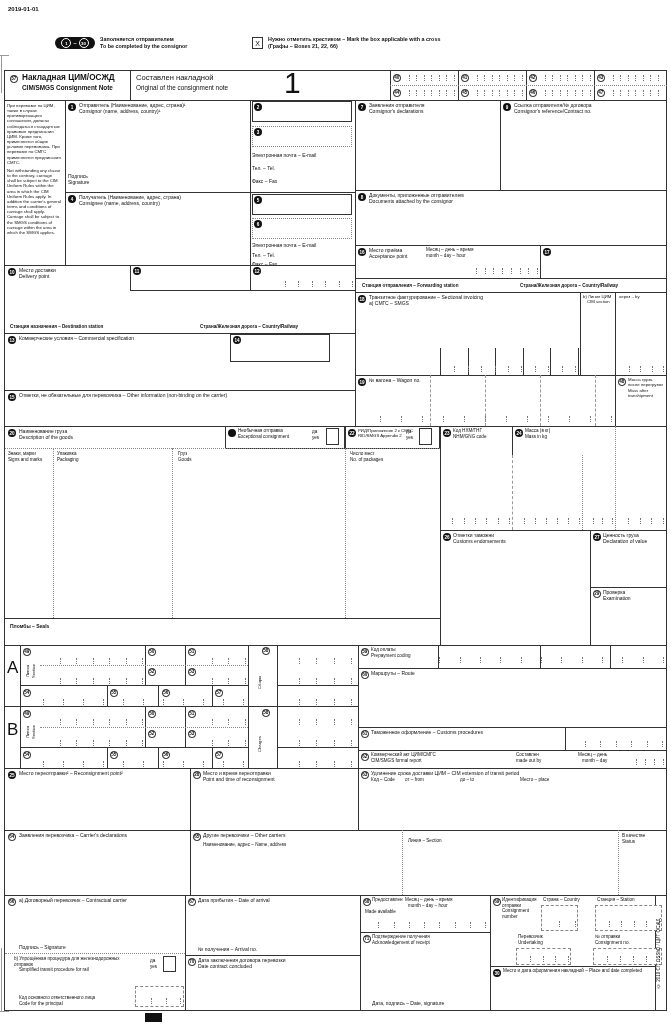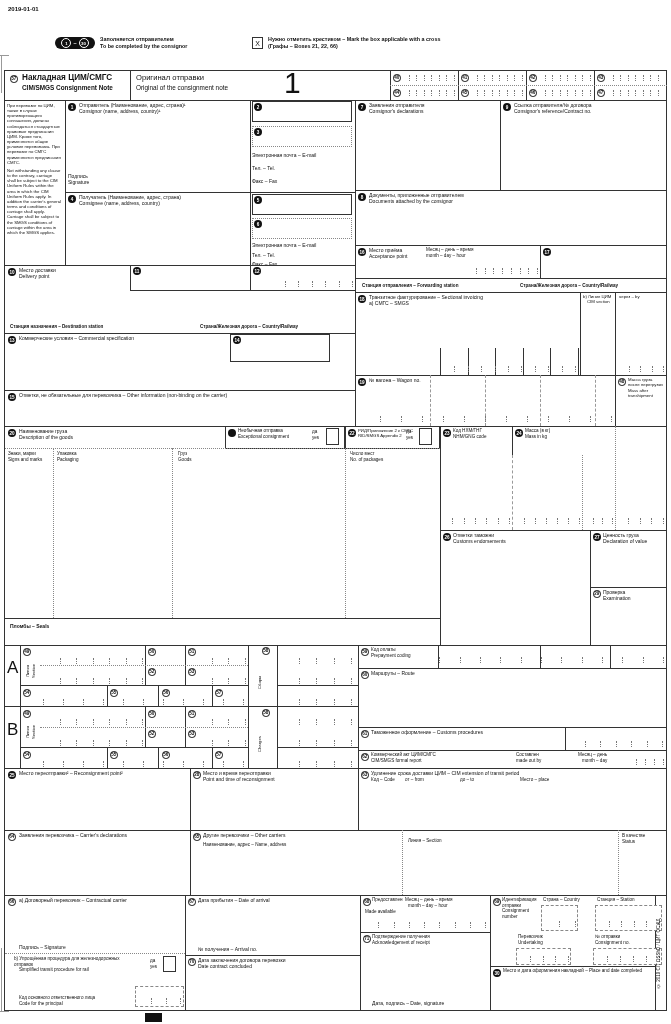--- a/index.html
+++ b/index.html
@@ -52,24 +52,24 @@
   <div class="t t55 bold" style="left:100px;top:43px;width:150px;">To be completed by the consignor</div>
   <div class="cb" style="left:252px;top:37px;width:11px;height:12px;display:flex;align-items:center;justify-content:center;font-size:7px;">
       <span>X</span>
     </div>
   <div class="t t55 bold" style="left:268px;top:36px;width:210px;">Нужно отметить крестиком – Mark the box applicable with a cross</div>
   <div class="t t55 bold" style="left:268px;top:43px;width:160px;">(Графы – Boxes  21, 22, 66)</div>
 
   <div class="b" style="left:4px;top:70px;width:663px;height:941px;border-width:1px;"></div>
 
   <div class="co" style="left:10px;top:75px;">37</div>
-  <div class="t bold" style="left:22px;top:73px;font-size:8.2px;">Накладная ЦИМ/СМГС</div>
+  <div class="t bold" style="left:22px;top:73px;font-size:8.2px;">Накладная ЦИМ/ОСЖД</div>
   <div class="t bold" style="left:22px;top:84px;font-size:6.4px;">CIM/SMGS Consignment Note</div>
   <div class="vl" style="left:130px;top:70px;height:30px;"></div>
-  <div class="t" style="left:136px;top:73px;font-size:7.6px;">Оригинал отправки</div>
+  <div class="t" style="left:136px;top:73px;font-size:7.6px;">Составлен накладной</div>
   <div class="t" style="left:136px;top:84px;font-size:6.4px;">Original of the consignment note</div>
   <div class="big1" style="left:284px;top:66px;">1</div>
   <div class="hl" style="left:5px;top:100px;width:662px;"></div>
 
   <div class="vl" style="left:390px;top:70px;height:30px;"></div>
   <div class="vl" style="left:458px;top:70px;height:30px;"></div>
   <div class="vl" style="left:526px;top:70px;height:30px;"></div>
   <div class="vl" style="left:594px;top:70px;height:30px;"></div>
   <div class="hl hd" style="left:390px;top:85px;width:277px;"></div>
   <div class="co" style="left:393px;top:74px;">40</div>

